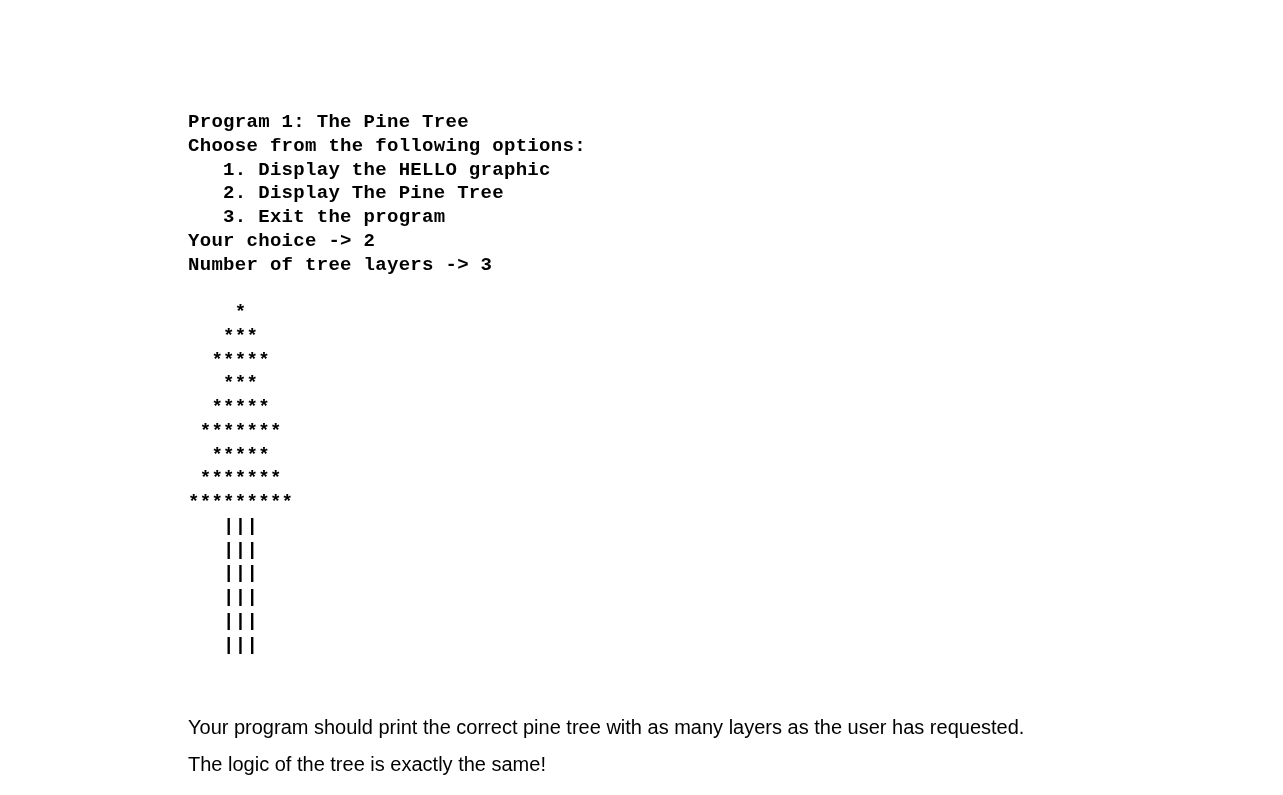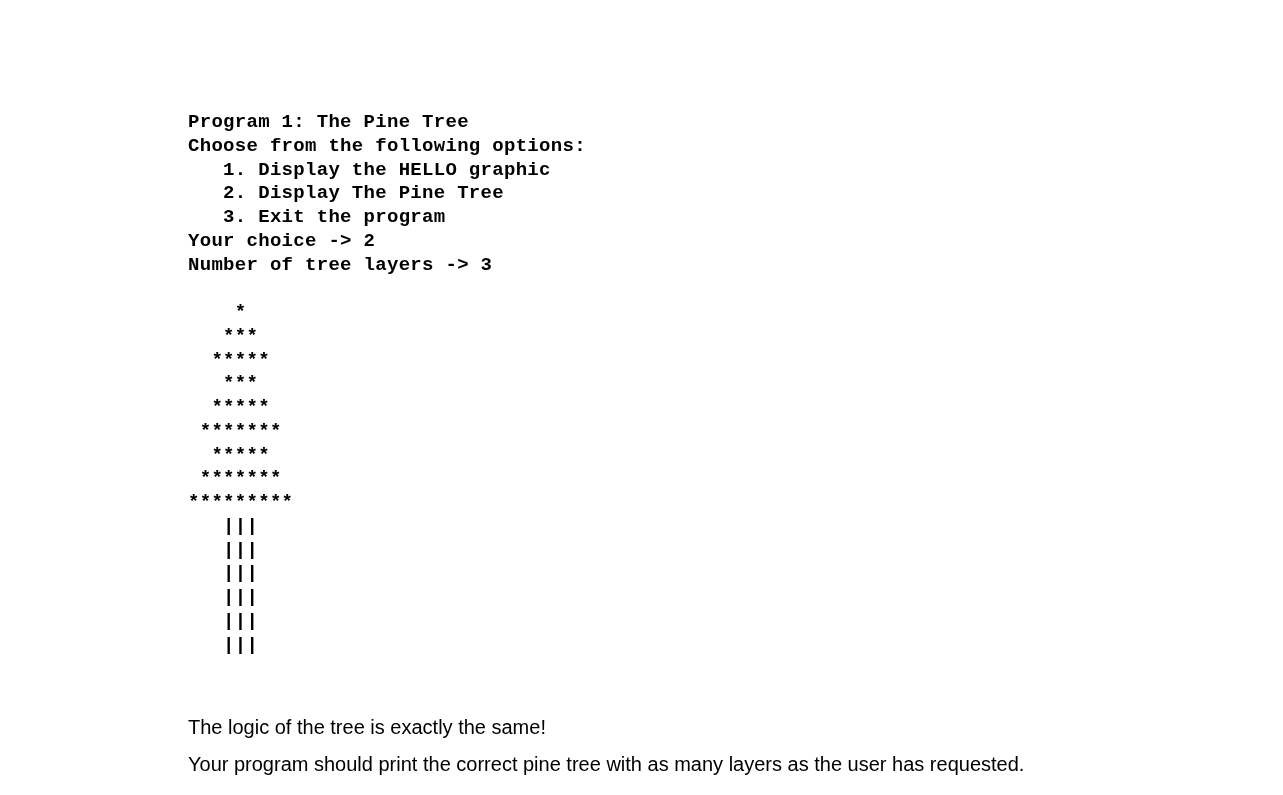--- a/index.html
+++ b/index.html
@@ -53,15 +53,15 @@
 <span> *******</span>
 <span>*********</span>
 <span>   |||</span>
 <span>   |||</span>
 <span>   |||</span>
 <span>   |||</span>
 <span>   |||</span>
 <span>   |||</span></div>
 
 <div class="body-text">
+  <div>Your program should print the correct pine tree with as many layers as the user has requested.</div>
   <div>The logic of the tree is exactly the same!</div>
-  <div>Your program should print the correct pine tree with as many layers as the user has requested.</div>
 </div>
 
 </body></html>

